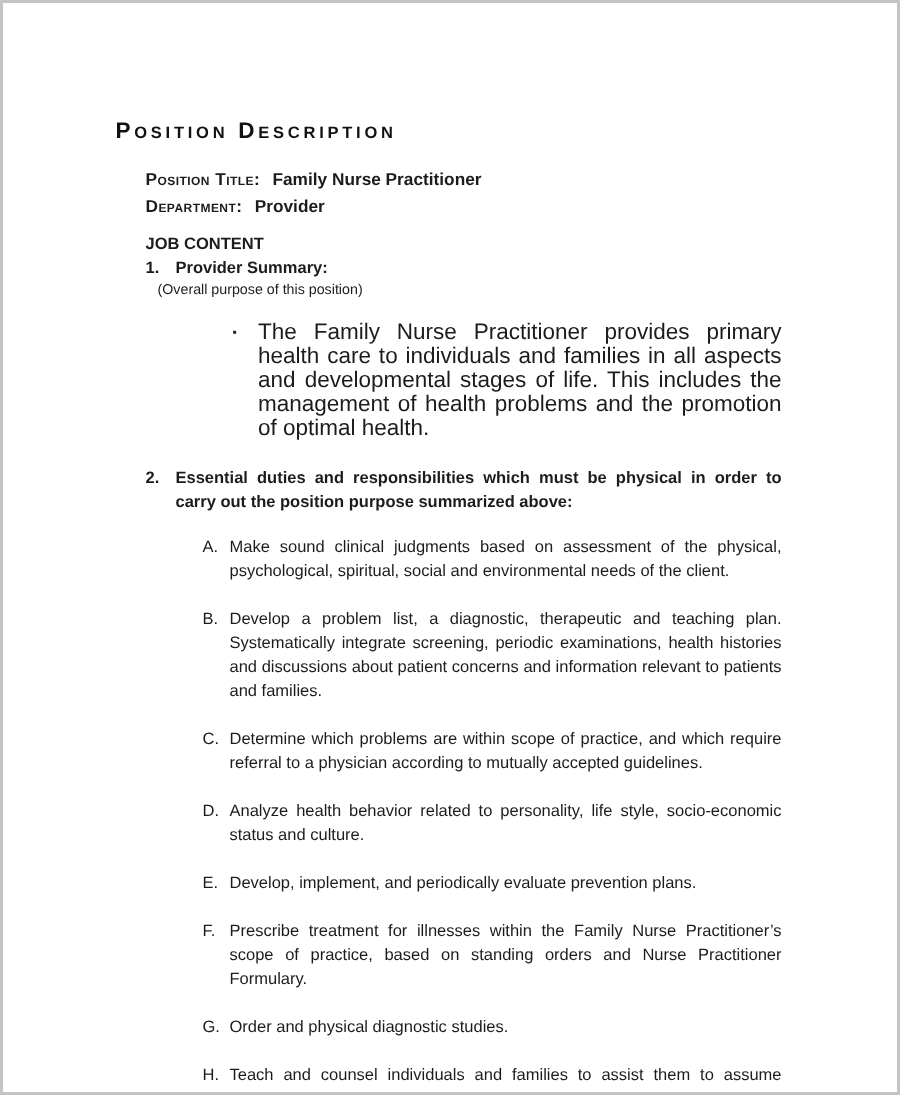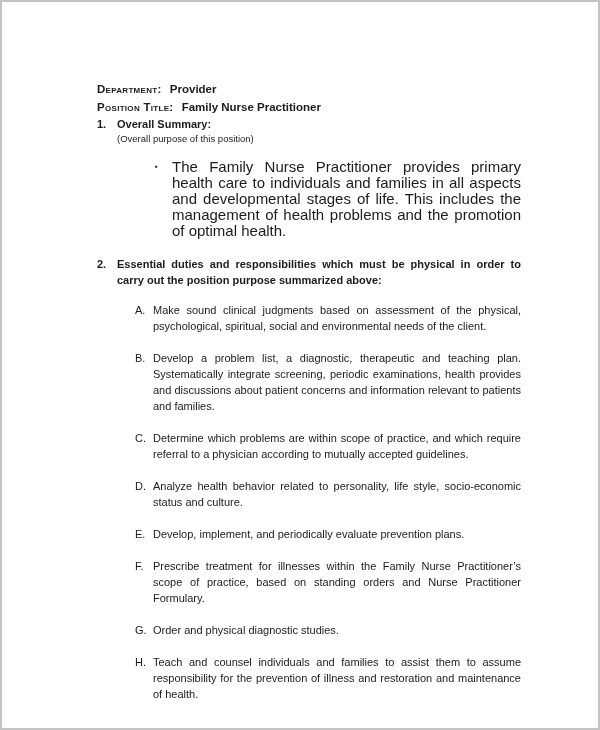--- a/index.html
+++ b/index.html
@@ -63,21 +63,21 @@
     font-weight: bold;
   }
   .section-title {
     flex: 1 1 auto;
     font-size: 11px;
     line-height: 16px;
     font-weight: bold;
     text-align: justify;
   }
   .section-note {
-    margin-left: 20px;
+    margin-left: 8px;
     font-size: 9.5px;
     line-height: 13px;
     max-width: 385px;
   }
   .bullet-list {
     margin: 14px 0 17px 58px;
   }
   .bullet-item {
     display: flex;
     align-items: flex-start;
@@ -114,37 +114,39 @@
   }
   .section-2 {
     margin-top: 15px;
   }
 </style>
 </head>
 <body>
 
 <div class="page">
 
+  <h1 class="doc-title">Position Description</h1>
 
   <div class="meta">
+    <div class="meta-row">
+      <span class="sc-label">Position Title:</span>
+      <span class="meta-value">Family Nurse Practitioner</span>
+    </div>
     <div class="meta-row">
       <span class="sc-label">Department:</span>
       <span class="meta-value">Provider</span>
     </div>
-    <div class="meta-row">
-      <span class="sc-label">Position Title:</span>
-      <span class="meta-value">Family Nurse Practitioner</span>
-    </div>
-  </div>
-
+  </div>
+
+  <div class="jc-heading">JOB CONTENT</div>
 
   <div class="section section-1">
     <div class="section-head">
       <span class="section-number">1.</span>
-      <span class="section-title">Overall Summary:</span>
+      <span class="section-title">Provider Summary:</span>
     </div>
     <div class="section-note">(Overall purpose of this position)</div>
     <div class="bullet-list">
   <div class="bullet-item">
     <span class="bullet-marker">▪</span>
     <span class="bullet-text">The Family Nurse Practitioner provides primary health care to individuals and families in all aspects and developmental stages of life. This includes the management of health problems and the promotion of optimal health.</span>
   </div>
 </div>
   </div>
 
@@ -154,21 +156,21 @@
       <span class="section-title">Essential duties and responsibilities which must be physical in order to carry out the position purpose summarized above:</span>
     </div>
     <div class="duties-list">
   <div class="duty-item">
     <span class="duty-letter">A.</span>
     <span class="duty-text">Make sound clinical judgments based on assessment of the physical, psychological, spiritual, social and environmental needs of the client.</span>
   </div>
 
   <div class="duty-item">
     <span class="duty-letter">B.</span>
-    <span class="duty-text">Develop a problem list, a diagnostic, therapeutic and teaching plan.  Systematically integrate screening, periodic examinations, health provides and discussions about patient concerns and information relevant to patients and families.</span>
+    <span class="duty-text">Develop a problem list, a diagnostic, therapeutic and teaching plan.  Systematically integrate screening, periodic examinations, health histories and discussions about patient concerns and information relevant to patients and families.</span>
   </div>
 
   <div class="duty-item">
     <span class="duty-letter">C.</span>
     <span class="duty-text">Determine which problems are within scope of practice, and which require referral to a physician according to mutually accepted guidelines.</span>
   </div>
 
   <div class="duty-item">
     <span class="duty-letter">D.</span>
     <span class="duty-text">Analyze health behavior related to personality, life style, socio-economic status and culture.</span>

